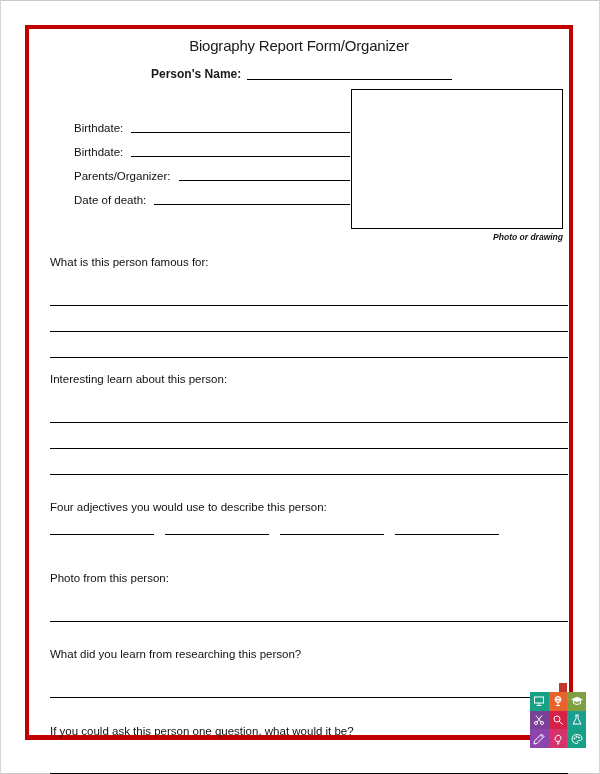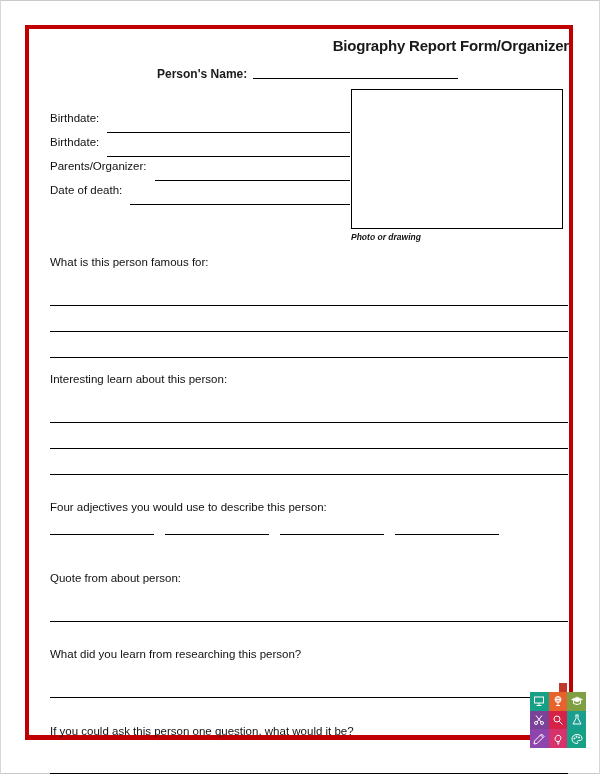--- a/index.html
+++ b/index.html
@@ -68,32 +68,32 @@
     top: 29px;
     width: 540px;
     height: 706px;
     background: #ffffff;
   }
   .form-title {
     position: absolute;
     left: 0;
     top: 8px;
     width: 540px;
-    text-align: right;
+    text-align: center;
     font-size: 15px;
-    font-weight: bold;
+    font-weight: normal;
     color: #1a1a1a;
     letter-spacing: -0.2px;
   }
   .name-row {
     position: absolute;
-    left: 128px;
+    left: 122px;
     top: 38px;
     display: flex;
-    align-items: flex-start;
+    align-items: center;
   }
   .name-label {
     font-size: 12px;
     font-weight: bold;
     color: #1a1a1a;
     white-space: nowrap;
   }
   .name-line {
     width: 205px;
     border-bottom: 1.6px solid #000;
@@ -102,21 +102,23 @@
   }
   
   .info-block {
     position: absolute;
     left: 21px;
     top: 82px;
     width: 300px;
   }
   .info-row {
     display: flex;
+    align-items: flex-end;
     height: 24px;
+    margin-left: 24px;
   }
   .info-label {
     font-size: 11.5px;
     color: #111;
     white-space: nowrap;
     line-height: 14px;
   }
   .info-line {
     flex: 1;
     border-bottom: 1.3px solid #000;
@@ -132,21 +134,21 @@
     height: 140px;
     border: 1.6px solid #000;
     background: #fff;
     box-sizing: border-box;
   }
   .photo-caption {
     position: absolute;
     left: 322px;
     top: 203px;
     width: 212px;
-    text-align: left;
+    text-align: right;
     font-size: 8.5px;
     font-weight: bold;
     font-style: italic;
     color: #111;
   }
   
   .section {
     position: absolute;
     left: 21px;
     width: 518px;
@@ -272,21 +274,21 @@
       <div class="prompt">Four adjectives you would use to describe this person:</div>
       <div class="adj-row">
         <span class="adj-blank"></span>
         <span class="adj-blank"></span>
         <span class="adj-blank"></span>
         <span class="adj-blank"></span>
       </div>
     </div>
 
     <div class="section" style="top:518px;">
-      <div class="prompt">Quote from about person:</div>
+      <div class="prompt">Photo from this person:</div>
       <div class="write-line"></div>
     </div>
 
     <div class="section" style="top:594px;">
       <div class="prompt">What did you learn from researching this person?</div>
       <div class="write-line"></div>
     </div>
 
     <div class="section" style="top:671px;">
       <div class="prompt">If you could ask this person one question, what would it be?</div>

